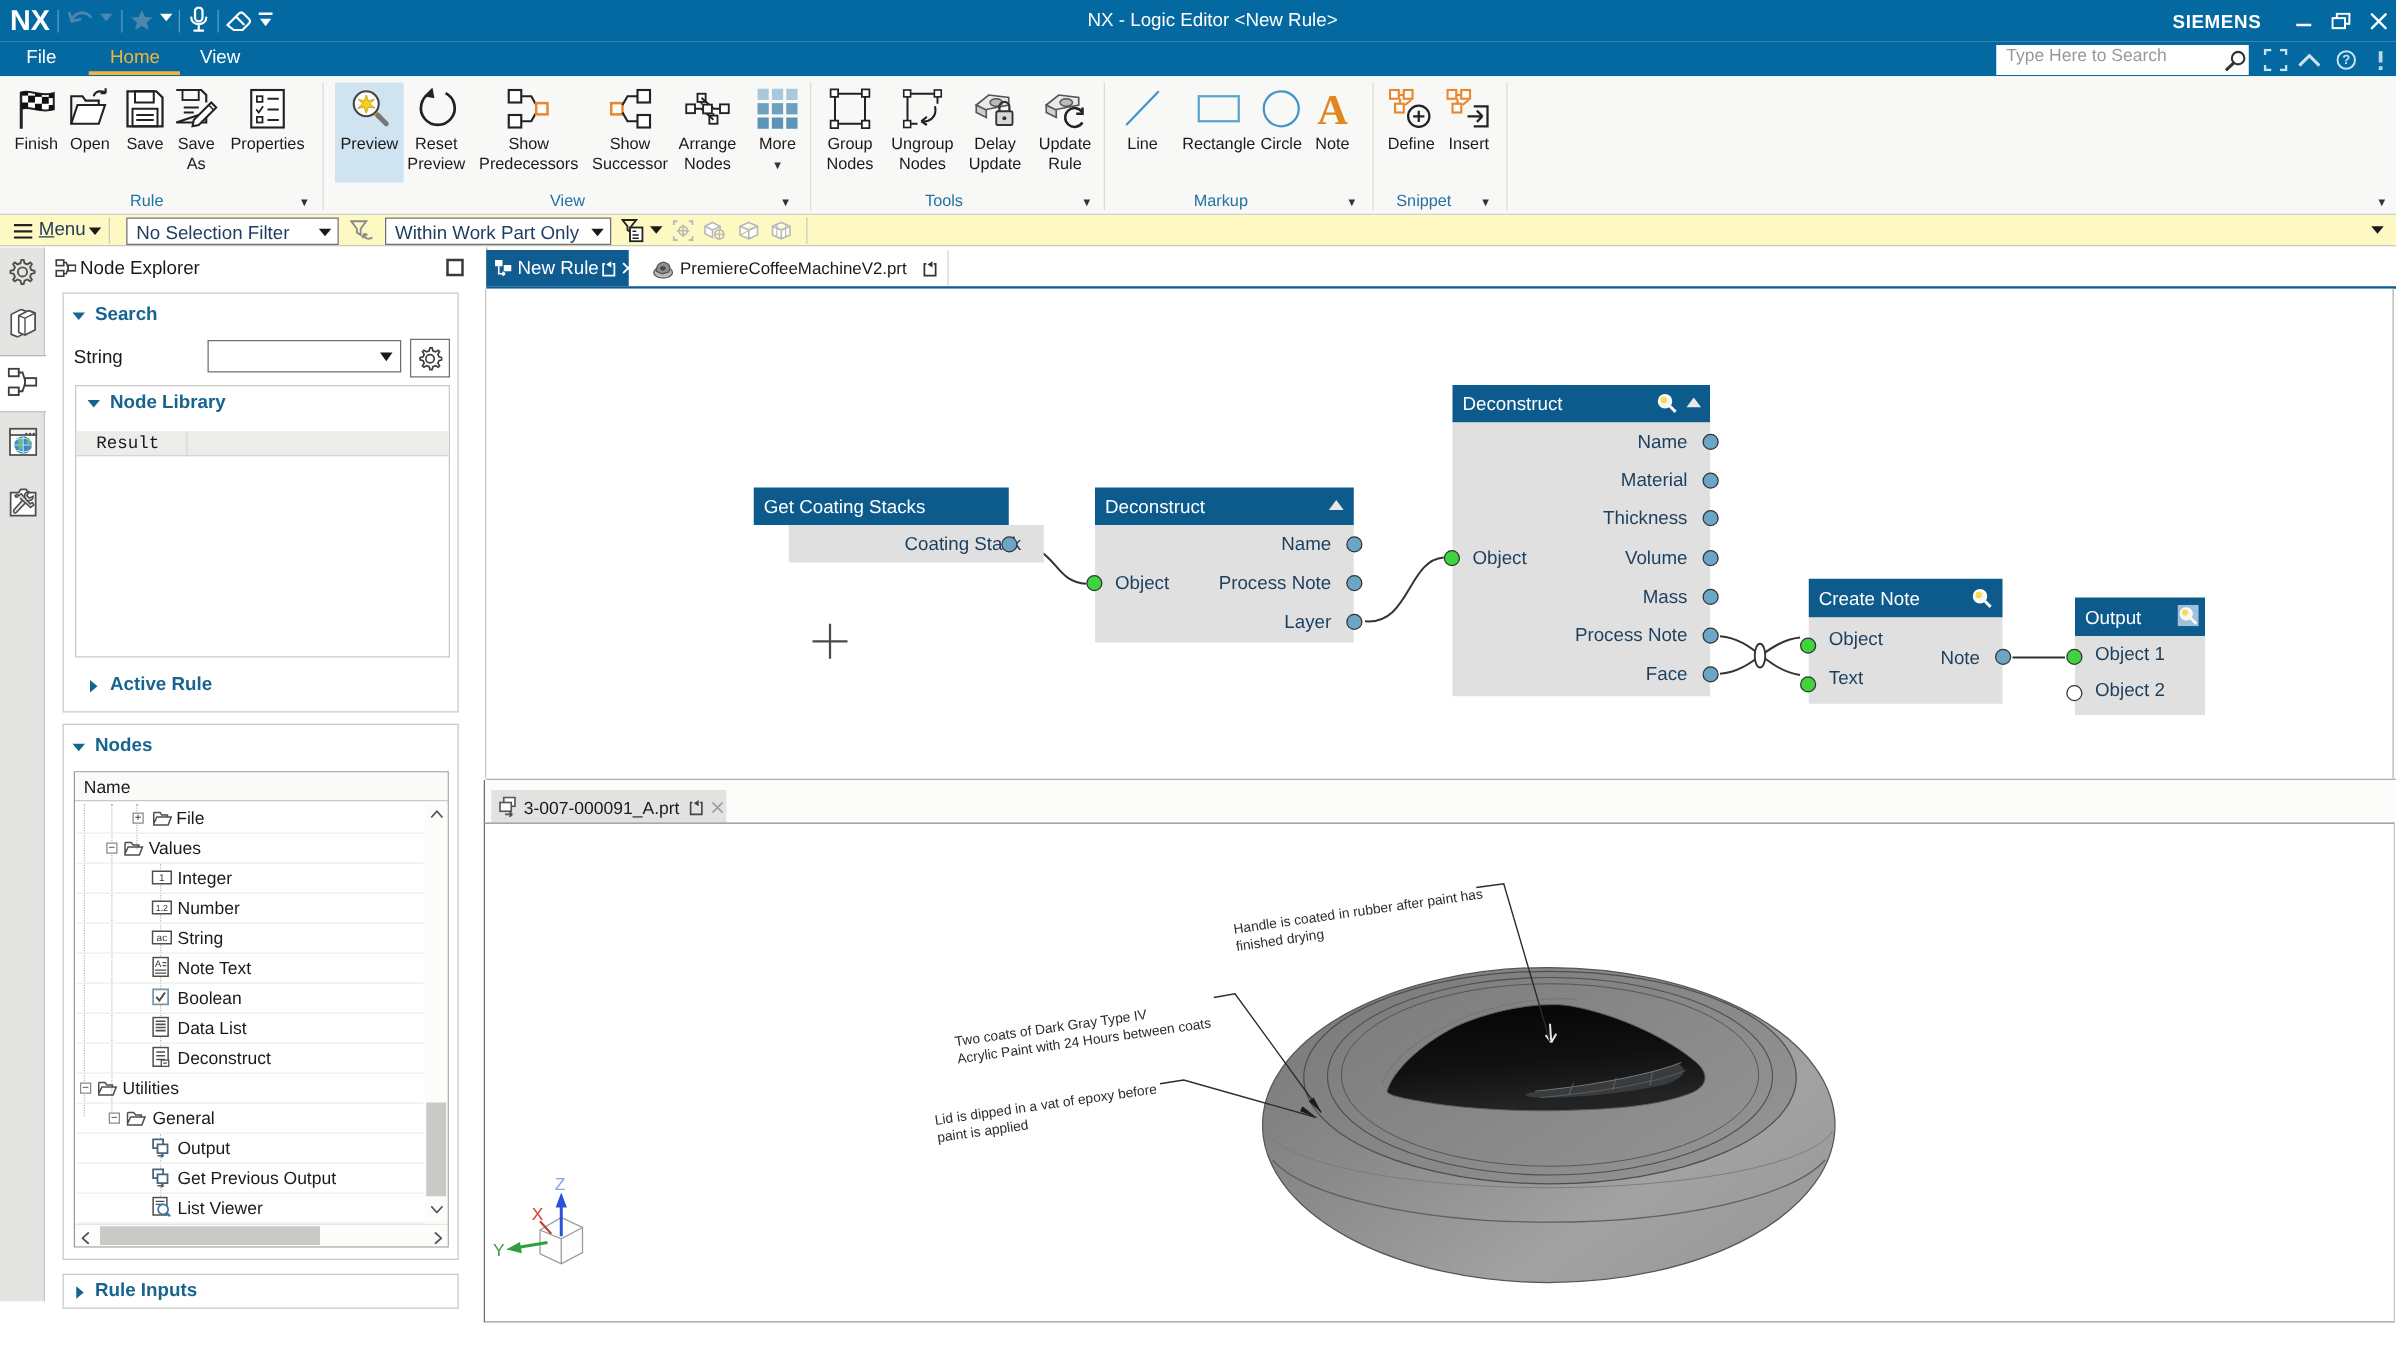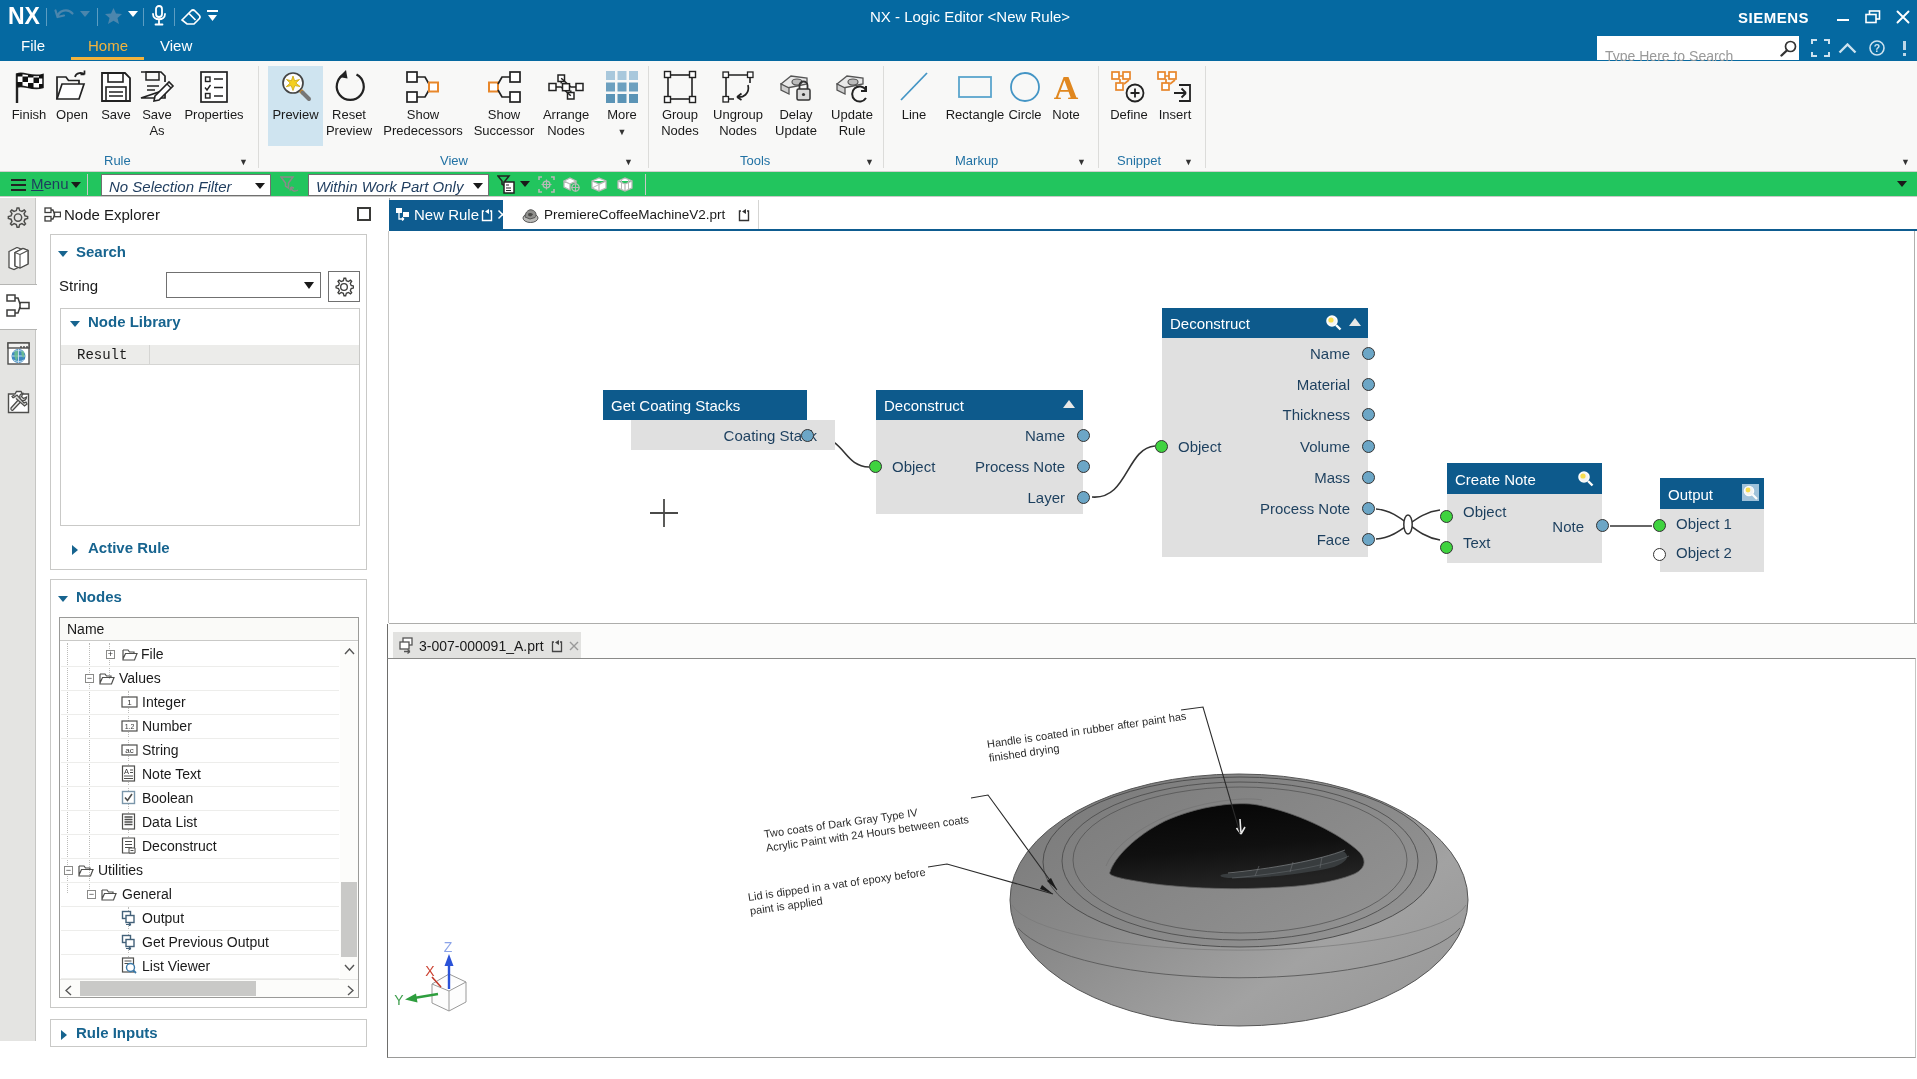--- a/index.html
+++ b/index.html
@@ -10,32 +10,32 @@
 #titlebar { position:absolute; left:0; top:0; width:1917px; height:33px; background:#0569a1; }
 #menurow { position:absolute; left:0; top:33px; width:1917px; height:28px; background:#0569a1; }
 #nxlogo { position:absolute; left:8px; top:3px; color:#fff; font-size:23px; font-weight:bold; letter-spacing:0px; }
 .qsep { position:absolute; top:8px; width:1px; height:18px; background:rgba(255,255,255,0.35); }
 #wintitle { position:absolute; top:8px; left:870px; color:#fff; font-size:15px; }
 #siemens { position:absolute; top:9px; left:1738px; color:#fff; font-size:15px; font-weight:bold; letter-spacing:0.5px; }
 .menutab { position:absolute; top:37px; color:#fff; font-size:15px; }
 #hometab { color:#f2b33d; }
 #homeline { position:absolute; left:71px; top:57px; width:73px; height:3px; background:#f2b33d; }
 #searchbox { position:absolute; left:1597px; top:36px; width:202px; height:24px; background:#fff; }
-#searchbox span { position:absolute; left:8px; top:12px; color:#999; font-size:14px; }
+#searchbox span { position:absolute; left:8px; top:0; color:#999; font-size:14px; }
 
 #ribbon { position:absolute; left:0; top:61px; width:1917px; height:111px; background:#f8f8f7; border-bottom:1px solid #d0d0ce; }
 .rsep { position:absolute; top:5px; width:1px; height:102px; background:#dcdcda; }
 .rbtn { position:absolute; top:5px; text-align:center; font-size:13px; color:#1a1a1a; line-height:16px; }
 .rbtn svg { display:block; margin:4px auto 3px auto; }
 .glabel { position:absolute; top:92px; font-size:13px; color:#2272a4; }
 .gdrop { position:absolute; top:96px; font-size:9px; color:#333; }
 #previewhl { position:absolute; left:268px; top:5px; width:55px; height:80px; background:#cfe4f0; }
 
-#toolrow { position:absolute; left:0; top:172px; width:1917px; height:25px; background:#22c55e; border-bottom:1px solid #c9c9c7; }
-.combo { position:absolute; top:2px; height:22px; background:#fff; border:1px solid #707070; font-size:15px; color:#1e3c5e;font-style:italic; }
+#toolrow { position:absolute; left:0; top:172px; width:1917px; height:25px; background:#fef9c3; border-bottom:1px solid #c9c9c7; }
+.combo { position:absolute; top:2px; height:22px; background:#fff; border:1px solid #707070; font-size:15px; color:#1e3c5e; }
 .combo .ctext { position:absolute; left:7px; top:3px; white-space:nowrap; }
 .combo .carr { position:absolute; right:5px; top:8px; width:0; height:0; border-left:5px solid transparent; border-right:5px solid transparent; border-top:6px solid #1a1a1a; }
 
 #sidebar { position:absolute; left:0; top:198px; width:36px; height:843px; background:#e4e4e2; border-right:1px solid #c6c6c4; }
 #sidetab { position:absolute; left:0; top:284px; width:37px; height:46px; background:#fff; border-top:1px solid #b5b5b3; border-bottom:1px solid #b5b5b3; }
 
 #panel { position:absolute; left:37px; top:198px; width:349px; height:881px; background:#fff; }
 .pbox { position:absolute; border:1px solid #c9c9c7; background:#fff; }
 .sechead { font-size:15px; font-weight:bold; color:#17648f; position:absolute; }
 .tri-d { display:inline-block; width:0; height:0; border-left:5px solid transparent; border-right:5px solid transparent; border-top:6px solid #17648f; margin-right:8px; vertical-align:2px;}

